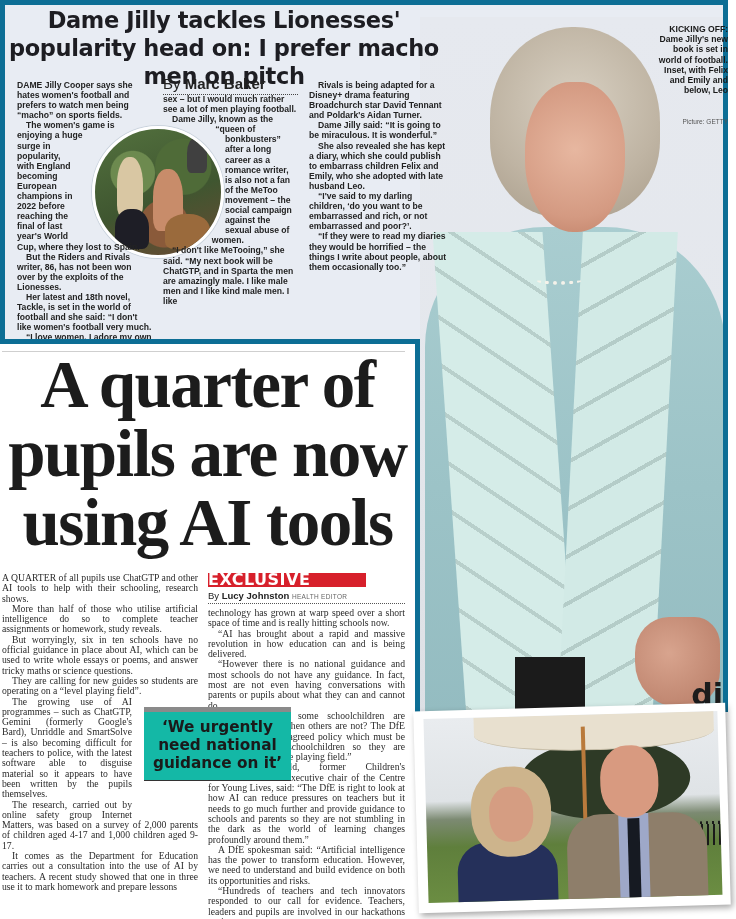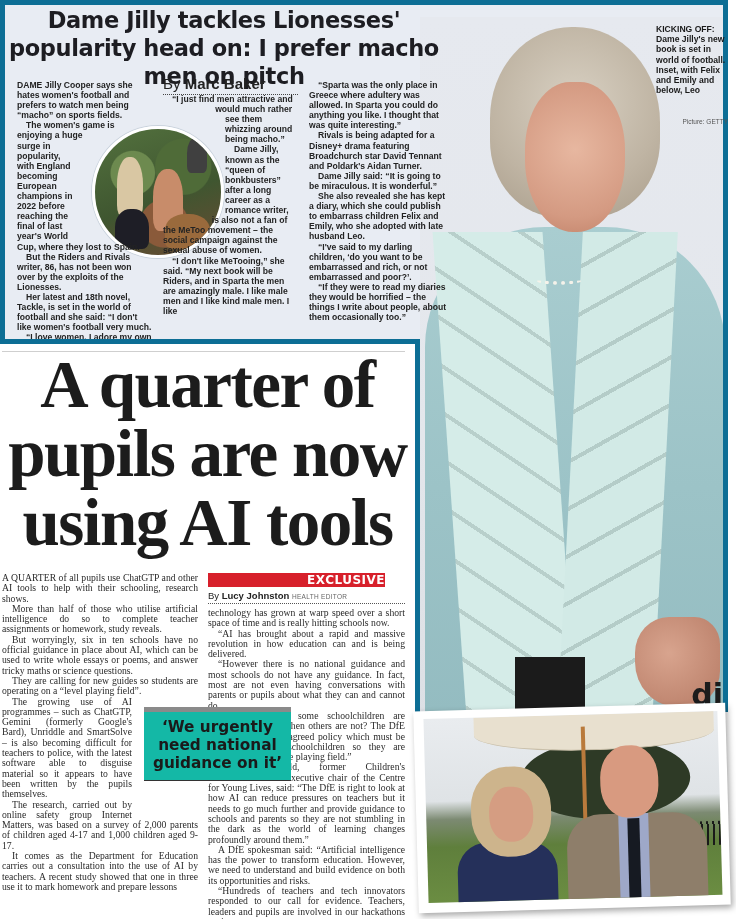--- a/index.html
+++ b/index.html
@@ -83,21 +83,21 @@
     }
     .portrait .dark-trouser {
       position: absolute; left: 95px; top: 640px; width: 70px; height: 80px; background: #1b1b1b;
     }
     .portrait .logo-text {
       position: absolute; right: 0; top: 660px; font-family: "DejaVu Sans", sans-serif; font-weight: bold;
       font-size: 30px; color: #1c1c1c;
     }
 
     .caption {
-      position: absolute; left: 656px; top: 24px; width: 72px; text-align: left;
+      position: absolute; left: 656px; top: 24px; width: 72px; text-align: right;
       font-family: "Liberation Sans", sans-serif; font-weight: bold; font-size: 8.6px; line-height: 10.2px;
       color: #1a1a1a;
     }
     .picture-credit {
       position: absolute; left: 656px; top: 118px; width: 72px; text-align: right;
       font-family: "Liberation Sans", sans-serif; font-size: 6.5px; color: #555;
     }
 
     
     .ai-panel {
@@ -115,23 +115,23 @@
       font-family: "Liberation Serif", serif; font-size: 9.7px; line-height: 10.3px; color: #2a2a2a;
       text-align: justify; hyphens: auto;
     }
     .serif-body p { text-indent: 10px; }
     .serif-body p.first { text-indent: 0; }
     .ai-col1 { position: absolute; left: 2px; top: 573px; width: 196px; }
     .ai-col2 { position: absolute; left: 208px; top: 608px; width: 197px; }
     .ai-col1 .wrap-space { float: right; width: 66px; height: 118px; margin-top: 116px; }
 
     .exclusive-banner {
-      position: absolute; left: 208px; top: 573px; width: 177px; height: 14px;
-      background: #d7202b; color: #fff; text-align: right; font-family: "DejaVu Sans", sans-serif;
-      font-weight: bold; font-size: 12px; line-height: 14px; letter-spacing: 0.5px;
+      position: absolute; left: 208px; top: 573px; width: 158px; height: 14px;
+      background: #d7202b; color: #fff; text-align: left; font-family: "DejaVu Sans", sans-serif;
+      font-weight: bold; font-size: 16px; line-height: 14px; letter-spacing: 0.5px;
     }
     .byline-lucy {
       position: absolute; left: 208px; top: 590px; width: 197px;
       font-family: "Liberation Sans", sans-serif; font-size: 9.5px; color: #222;
       border-bottom: 1px dotted #555; padding-bottom: 2px;
     }
     .byline-lucy .role { font-size: 6.5px; color: #666; letter-spacing: 0.3px; }
 
     .pullquote {
       position: absolute; left: 144px; top: 707px; width: 147px; text-align: center;
@@ -202,28 +202,27 @@
 <div class="col1 sans-body">
   <p class="first">DAME Jilly Cooper says she hates women's football and prefers to watch men being “macho” on sports fields.</p>
   <div class="wrap-right" style="width:74px;height:130px;margin-top:2px;"></div>
   <p>The women's game is enjoying a huge surge in popularity, with England becoming European champions in 2022 before reaching the final of last year's World Cup, where they lost to Spain.</p>
   <p>But the Riders and Rivals writer, 86, has not been won over by the exploits of the Lionesses.</p>
   <p>Her latest and 18th novel, Tackle, is set in the world of football and she said: “I don't like women's football very much.</p>
   <p>“I love women. I adore my own</p>
 </div>
 
 <div class="col2 sans-body">
+  <p class="first">sex – but I would much rather see a lot of men playing football.</p>
   <div class="wrap-left" style="width:62px;height:140px;"></div>
-  <p>“I just find men attractive and would much rather see them whizzing around being macho.”</p>
   <p>Dame Jilly, known as the “queen of bonkbusters” after a long career as a romance writer, is also not a fan of the MeToo movement – the social campaign against the sexual abuse of women.</p>
-  <p>“I don't like MeTooing,” she said. “My next book will be Riders, and in Sparta the men are amazingly male. I like male men and I like kind male men. I like</p>
+  <p>“I don't like MeTooing,” she said. “My next book will be ChatGTP, and in Sparta the men are amazingly male. I like male men and I like kind male men. I like</p>
 </div>
 
 <div class="col3 sans-body">
-  <p>“Sparta was the only place in Greece where adultery was allowed. In Sparta you could do anything you like. I thought that was quite interesting.”</p>
   <p>Rivals is being adapted for a Disney+ drama featuring Broadchurch star David Tennant and Poldark's Aidan Turner.</p>
   <p>Dame Jilly said: “It is going to be miraculous. It is wonderful.”</p>
   <p>She also revealed she has kept a diary, which she could publish to embarrass children Felix and Emily, who she adopted with late husband Leo.</p>
   <p>“I've said to my darling children, ‘do you want to be embarrassed and rich, or not embarrassed and poor?’.</p>
   <p>“If they were to read my diaries they would be horrified – the things I write about people, about them occasionally too.”</p>
 </div>
 
 <div class="caption">KICKING OFF: Dame Jilly's new book is set in world of football. Inset, with Felix and Emily and below, Leo</div>
 <div class="picture-credit">Picture: GETTY</div>
 

